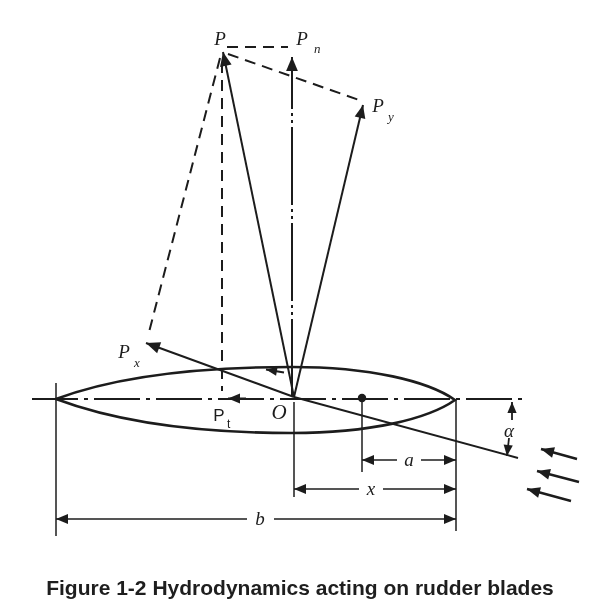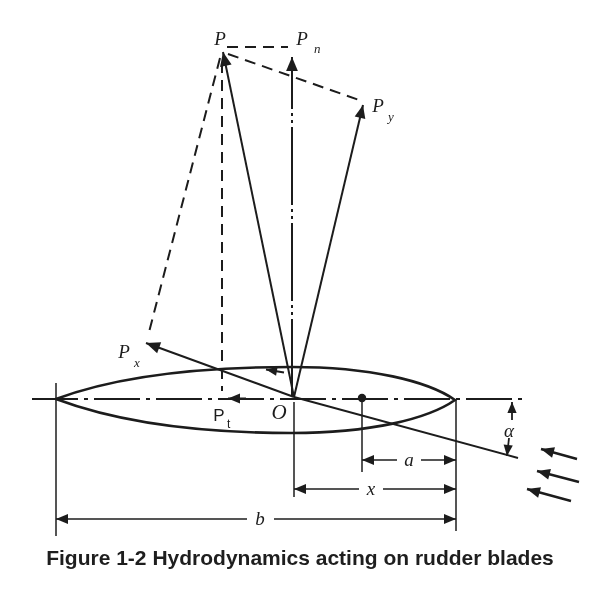--- a/index.html
+++ b/index.html
@@ -5,21 +5,21 @@
   html,body{margin:0;padding:0;background:#ffffff;width:600px;height:600px;overflow:hidden;}
   .stage{position:relative;width:600px;height:600px;background:#fff;
          font-family:"Liberation Serif", serif;}
   svg{position:absolute;left:0;top:0;}
   .vec-label{font-family:"Liberation Serif", serif;font-style:italic;font-size:19px;fill:#1c1c1c;}
   .vec-sub{font-family:"Liberation Serif", serif;font-style:italic;font-size:13px;fill:#1c1c1c;}
   .sans-label{font-family:"Liberation Sans", sans-serif;font-size:17px;fill:#1c1c1c;}
   .sans-sub{font-family:"Liberation Sans", sans-serif;font-size:12px;fill:#1c1c1c;}
   .dim-label{font-family:"Liberation Serif", serif;font-style:italic;font-size:19px;fill:#1c1c1c;}
   .o-label{font-family:"Liberation Serif", serif;font-style:italic;font-size:21px;fill:#1c1c1c;}
-  .caption{position:absolute;left:0;top:546px;width:600px;text-align:center;
+  .caption{position:absolute;left:0;top:576px;width:600px;text-align:center;
            font-family:"Liberation Sans", sans-serif;font-weight:700;font-size:21px;
            color:#1e1e1e;letter-spacing:0px;}
 </style>
 </head>
 <body>
 
 <div class="stage">
 <svg id="diagram" width="600" height="600" viewBox="0 0 600 600">
 
   <line x1="56" y1="383" x2="56" y2="536" stroke="#1c1c1c" stroke-width="1.5"></line>

